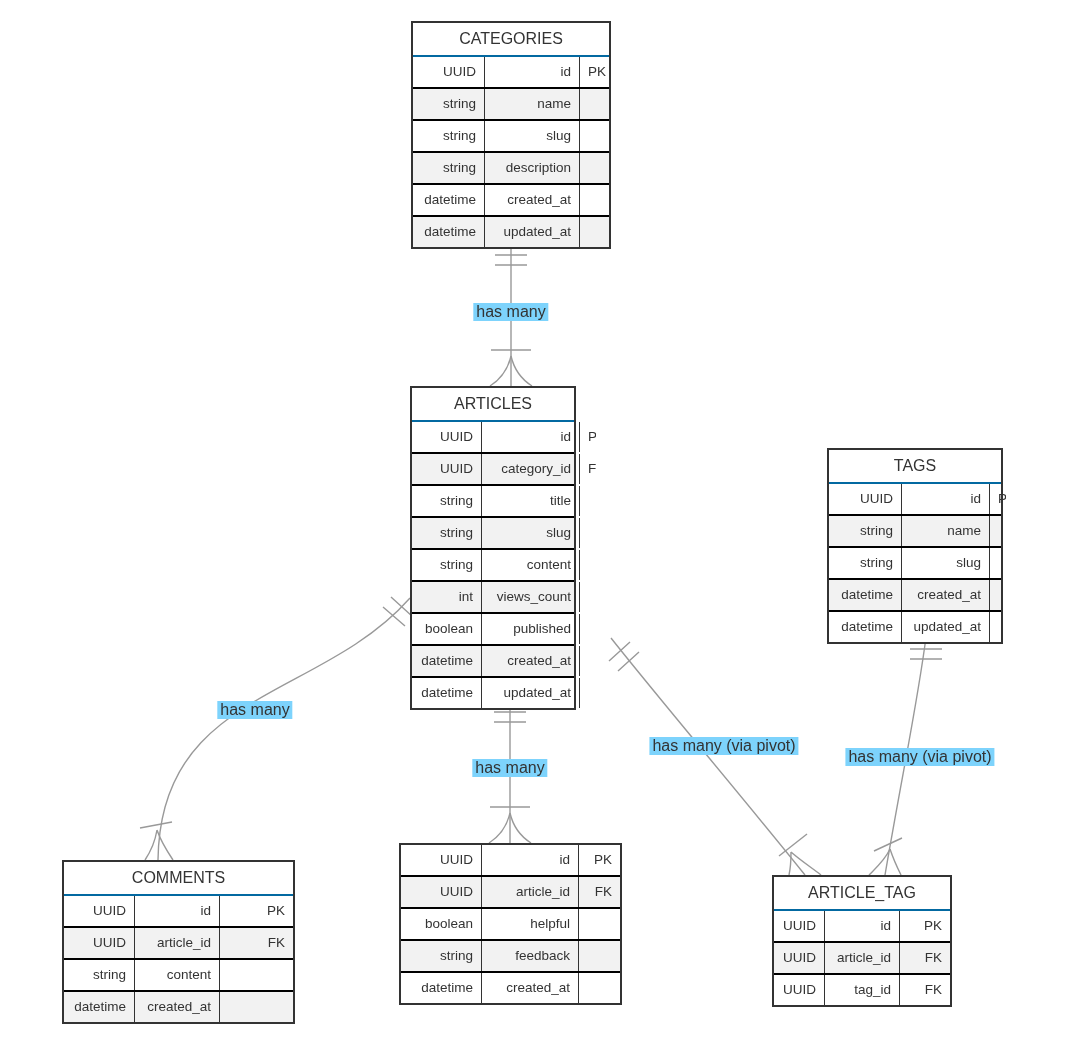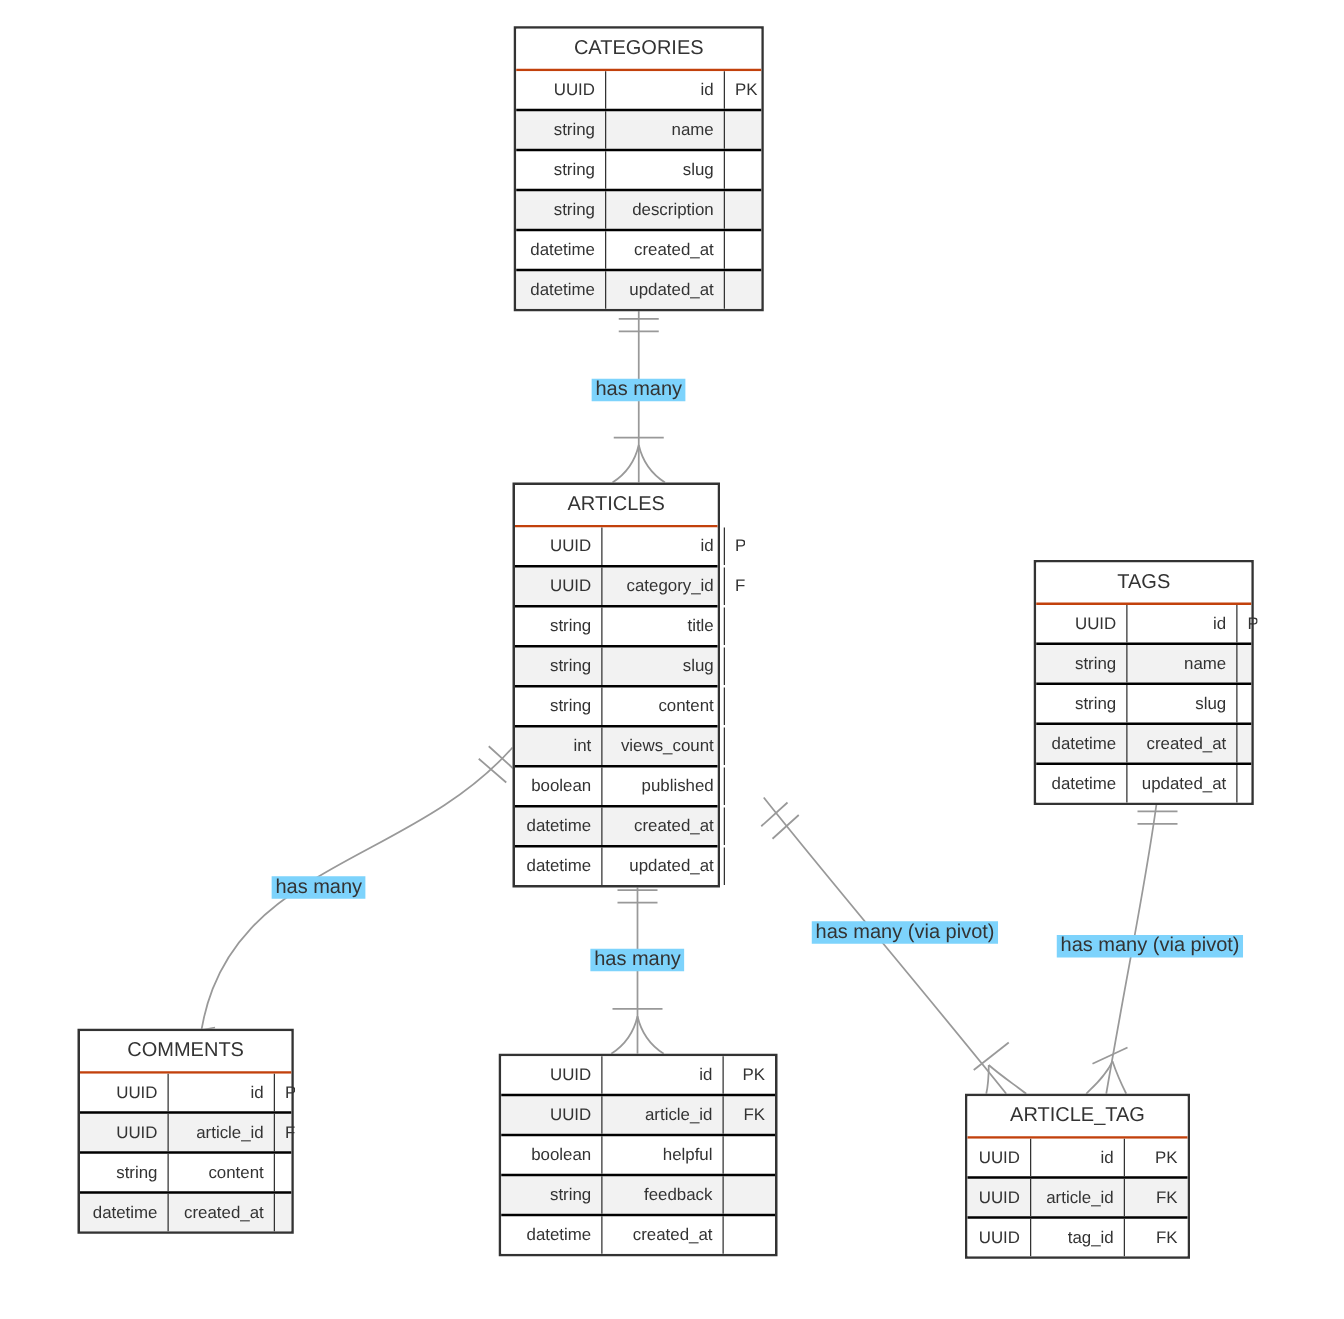--- a/index.html
+++ b/index.html
@@ -8,21 +8,21 @@
     font-family:"Liberation Sans",sans-serif;overflow:hidden;
   }
   svg.edges{position:absolute;left:0;top:0;width:1075px;height:1055px;}
   svg.edges path{stroke:#999999;stroke-width:1.4;fill:none;}
   .entity{
     position:absolute;box-sizing:border-box;background:#ffffff;
     border:2px solid #333333;
   }
   .ent-title{
     height:32px;line-height:32px;text-align:center;font-size:16px;
-    color:#333333;border-bottom:2px solid #c2410c;background:#ffffff;
+    color:#333333;border-bottom:2px solid #0369a1;background:#ffffff;
   }
   .ent-row{
     display:grid;grid-template-columns:var(--cols);
     height:30px;line-height:30px;background:#ffffff;text-align:right;
   }
   .ent-row + .ent-row{border-top:2px solid #000000;}
   .ent-row.alt{background:#f2f2f2;}
   .cell{
     padding:0 8px;font-size:13.5px;color:#333333;
     border-right:1px solid #333333;white-space:nowrap;overflow:hidden;
@@ -185,21 +185,21 @@
         <div class="cell">datetime</div>
         <div class="cell">created_at</div>
         <div class="cell"></div>
       </div>
       <div class="ent-row">
         <div class="cell">datetime</div>
         <div class="cell">updated_at</div>
         <div class="cell"></div>
       </div>
     </div>
-  <div class="entity" style="left:62px;top:823px;width:173px;--cols:71px 85px 1fr">
+  <div class="entity" style="left:62px;top:860px;width:233px;--cols:71px 85px 1fr">
       <div class="ent-title">COMMENTS</div>
       <div class="ent-row">
         <div class="cell">UUID</div>
         <div class="cell">id</div>
         <div class="cell">PK</div>
       </div>
       <div class="ent-row alt">
         <div class="cell">UUID</div>
         <div class="cell">article_id</div>
         <div class="cell">FK</div>

